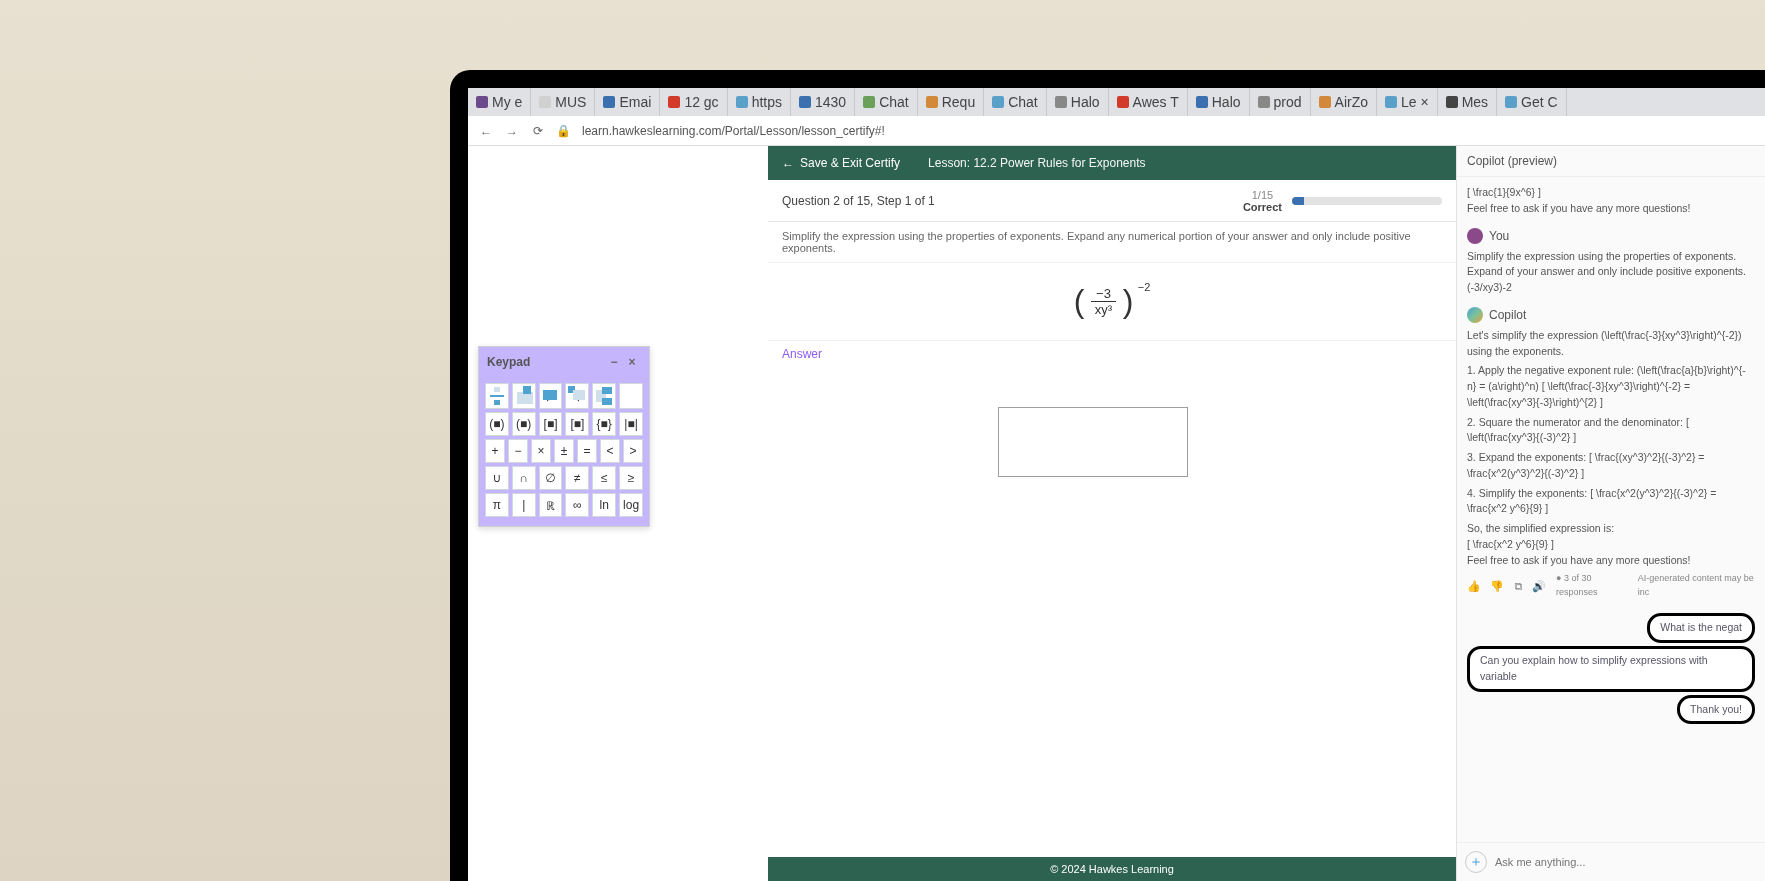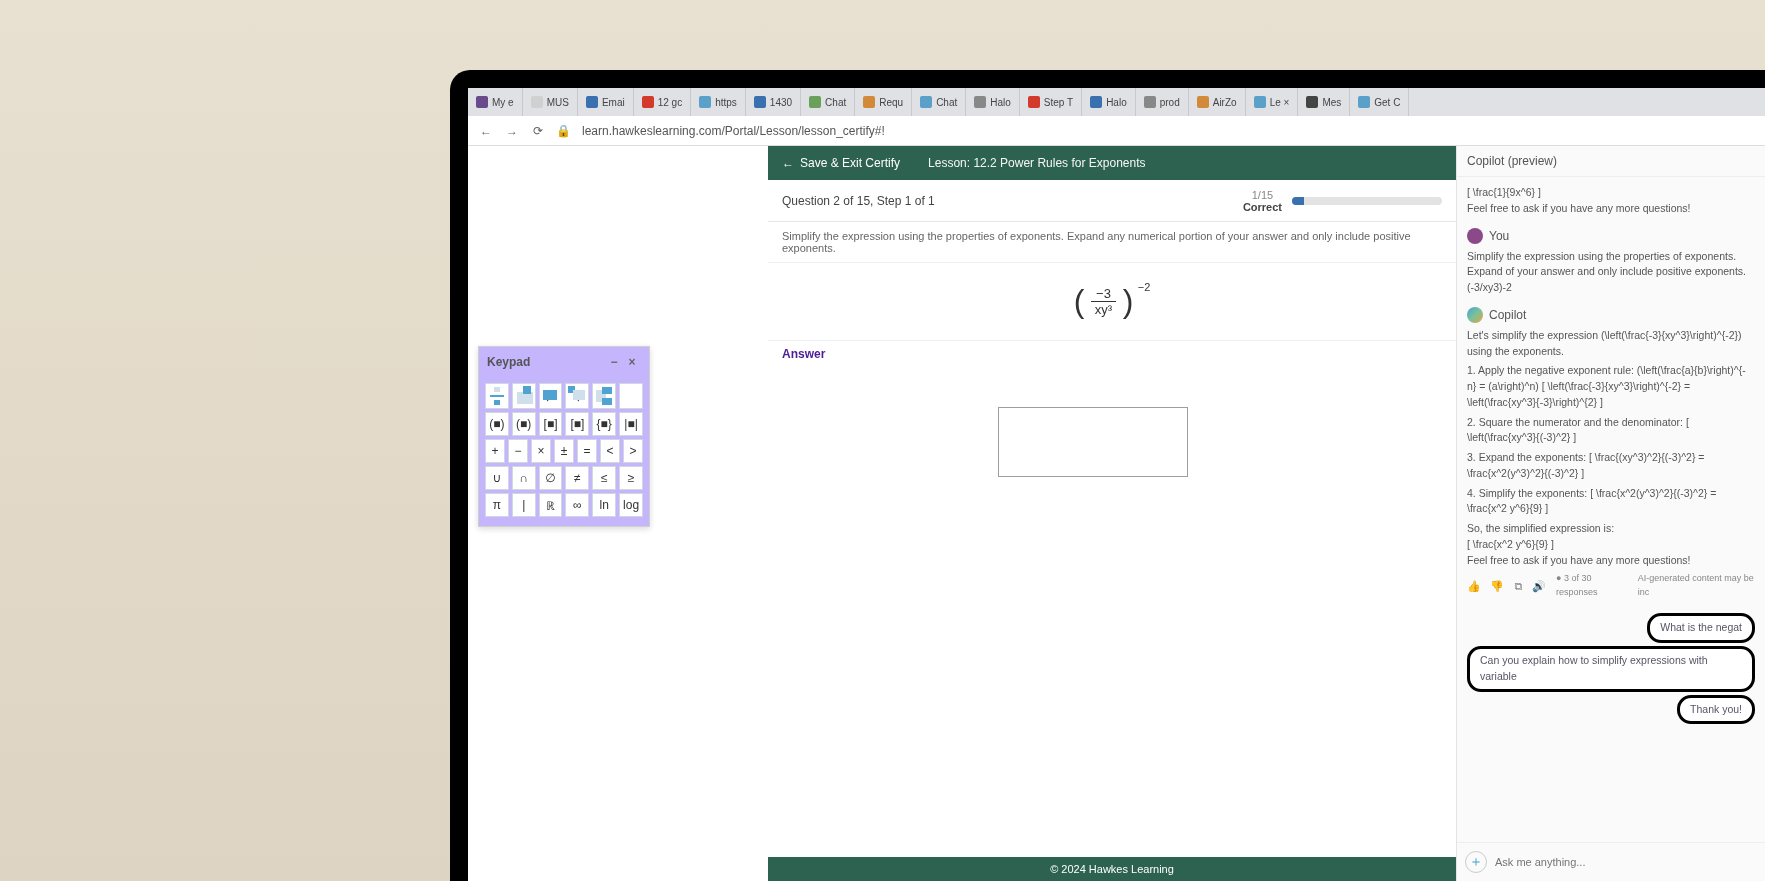--- a/index.html
+++ b/index.html
@@ -4,21 +4,21 @@
 <style>
   * { box-sizing: border-box; margin: 0; padding: 0; font-family: -apple-system, BlinkMacSystemFont, "Segoe UI", Arial, sans-serif; }
   body { background: #f0f0f0; width: 1765px; height: 881px; overflow: hidden; position: relative; }
   
   
   .wall { position: absolute; inset: 0; background: linear-gradient(180deg, #e8e0d0 0%, #ddd4c3 100%); }
   .monitor { position: absolute; left: 450px; top: 70px; right: 0; bottom: 0; background: #000; border-radius: 20px 0 0 0; padding: 18px 0 0 18px; }
   .screen { position: absolute; left: 18px; top: 18px; right: 0; bottom: 0; background: #fff; overflow: hidden; }
   
   
-  .tabbar { height: 28px; background: #dfe1e5; display: flex; align-items: center; font-size: 10px; color: #444; overflow: hidden; }
+  .tabbar { height: 28px; background: #dfe1e5; display: flex; align-items: center; font-size: 14px; color: #444; overflow: hidden; }
   .tab { display: flex; align-items: center; gap: 4px; padding: 0 8px; height: 100%; border-right: 1px solid #c7c9cc; white-space: nowrap; }
   .tab .favi { width: 12px; height: 12px; border-radius: 2px; background: #888; display: inline-block; }
   .addrbar { height: 30px; background: #fff; border-bottom: 1px solid #ddd; display: flex; align-items: center; gap: 10px; padding: 0 10px; font-size: 12px; color: #555; }
   .nav-ico { width: 16px; height: 16px; display: inline-flex; align-items: center; justify-content: center; color: #666; }
   .url { flex: 1; color: #555; }
   
   .content-row { display: flex; height: calc(100% - 58px); }
   .left-col { width: 300px; background: #fff; position: relative; }
   .mid-col { flex: 1; display: flex; flex-direction: column; background: #fff; }
   .copilot-col { width: 309px; border-left: 1px solid #e3e3e3; background: #fafafa; display: flex; flex-direction: column; font-size: 11px; color: #555; }
@@ -46,21 +46,21 @@
   .progress { width: 150px; height: 8px; background: #e3e3e3; border-radius: 4px; overflow: hidden; }
   .progress .fill { height: 100%; background: #3a6fb0; width: 8%; }
   .instruction { padding: 8px 14px; font-size: 11px; color: #666; border-bottom: 1px solid #f0f0f0; }
   .math-area { padding: 20px 0; text-align: center; }
   .math { display: inline-block; font-family: "Cambria Math", "Times New Roman", serif; font-size: 18px; color: #333; position: relative; }
   .paren { font-size: 32px; vertical-align: middle; }
   .frac { display: inline-block; vertical-align: middle; text-align: center; margin: 0 2px; }
   .frac .num { display: block; border-bottom: 1px solid #333; padding: 0 4px; font-size: 13px; }
   .frac .den { display: block; padding: 0 4px; font-size: 13px; }
   .sup { font-size: 11px; vertical-align: super; position: relative; top: -8px; }
-  .answer-label { padding: 6px 14px; font-size: 12px; font-weight: 700; color: #4c1d95; border-top: 1px solid #f0f0f0; }
+  .answer-label { padding: 6px 14px; font-size: 12px; font-weight: 400; color: #8b5cf6; border-top: 1px solid #f0f0f0; }
   .answer-zone { flex: 1; position: relative; }
   .answer-box { position: absolute; left: 230px; top: 40px; width: 190px; height: 70px; border: 1px solid #9e9e9e; background: #fff; }
   .footer { height: 24px; background: #2d6150; color: #fff; font-size: 11px; display: flex; align-items: center; justify-content: center; }
   
   
   .cp-header { padding: 8px 10px; font-size: 12px; color: #555; border-bottom: 1px solid #eee; }
   .cp-body { flex: 1; overflow: hidden; padding: 8px 10px; line-height: 1.5; }
   .cp-block { margin-bottom: 10px; }
   .cp-label { display: flex; align-items: center; gap: 6px; font-size: 12px; margin-bottom: 4px; }
   .cp-avatar { width: 16px; height: 16px; border-radius: 50%; }
@@ -118,21 +118,21 @@
       <div class="tab">
           <span class="favi" style="background:#5aa0c8"></span>
           <span>Chat</span>
         </div>
       <div class="tab">
           <span class="favi" style="background:#888"></span>
           <span>Halo</span>
         </div>
       <div class="tab">
           <span class="favi" style="background:#d23b2a"></span>
-          <span>Step T</span>
+          <span>Awes T</span>
         </div>
       <div class="tab">
           <span class="favi" style="background:#3a6fb0"></span>
           <span>Halo</span>
         </div>
       <div class="tab">
           <span class="favi" style="background:#888"></span>
           <span>prod</span>
         </div>
       <div class="tab">

